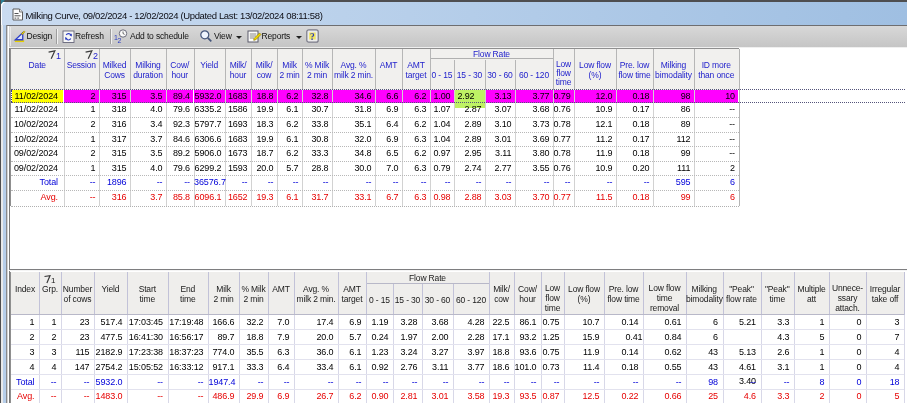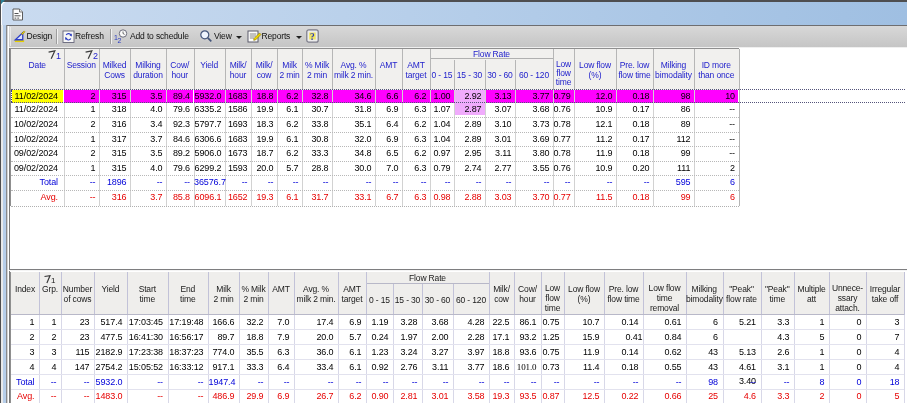--- a/index.html
+++ b/index.html
@@ -28,20 +28,21 @@
 <div style="left:110px;top:29px;width:1px;height:15px;background:#9e9e9e"></div>
 <div style="left:111px;top:29px;width:1px;height:15px;background:#f2f2f2"></div>
 <svg style="position:absolute;left:11px;top:7px" width="14" height="15" viewBox="0 0 14 15">
 <path d="M2 2 L8.5 2 L11.5 5 L11.5 13 L2 13 Z" fill="#fdfdfd" stroke="#5c5c5c" stroke-width="1"></path>
 <path d="M8.5 2 L8.5 5 L11.5 5" fill="#e8e8e8" stroke="#5c5c5c" stroke-width="0.8"></path>
 <rect x="3.5" y="6" width="4" height="1" fill="#555"></rect>
       <rect x="3.5" y="8.3" width="6" height="1" fill="#555"></rect>
 <rect x="3.5" y="10.6" width="1.8" height="1" fill="#555"></rect>
       <rect x="6.3" y="10.6" width="1.8" height="1" fill="#555"></rect>
 </svg>
+<div style="left:25.5px;top:10px;font-size:9.5px;letter-spacing:-0.36px;color:#0d0d14;white-space:nowrap">Milking Curve, 09/02/2024 - 12/02/2024 (Updated Last: 13/02/2024 08:11:58)</div>
 <svg style="position:absolute;left:12.5px;top:29px" width="13" height="15" viewBox="0 0 14 15">
 <path d="M2 12.5 L12 12.5" stroke="#e6cf00" stroke-width="2"></path>
 <path d="M2.5 11 L10.5 11 L10.5 3.5 Z" fill="#dce3f8" stroke="#2c3ec8" stroke-width="1.4"></path>
 <path d="M9 4.5 L12 1.5 L13 2.5 L10 5.5 Z" fill="#f0d800" stroke="#857000" stroke-width="0.5"></path>
 </svg>
 <div class="tb" style="left:26.5px;top:30px;width:40px">Design</div>
 <svg style="position:absolute;left:62px;top:29px" width="13" height="15" viewBox="0 0 13 15">
 <rect x="1" y="2" width="11" height="11.5" fill="#f6f6f6" stroke="#66667a" stroke-width="0.9"></rect>
 <path d="M4.2 6 A 2.6 2.6 0 0 1 8.9 6.3" fill="none" stroke="#2b3cc0" stroke-width="1.1"></path>
 <path d="M8.8 9.6 A 2.6 2.6 0 0 1 4.1 9.3" fill="none" stroke="#2b3cc0" stroke-width="1.1"></path>
@@ -162,21 +163,21 @@
 <div class="c" style="left:166.5px;top:90px;width:26.5px;height:13.400000000000006px;line-height:12.400000000000006px;padding-right:3px;background:#ff00ff;">89.4</div>
 <div class="c" style="left:194.0px;top:90px;width:30.5px;height:13.400000000000006px;line-height:12.400000000000006px;padding-right:3px;background:#ff00ff;">5932.0</div>
 <div class="c" style="left:225.5px;top:90px;width:25px;height:13.400000000000006px;line-height:12.400000000000006px;padding-right:3px;background:#ff00ff;">1683</div>
 <div class="c" style="left:251.5px;top:90px;width:25px;height:13.400000000000006px;line-height:12.400000000000006px;padding-right:3px;background:#ff00ff;">18.8</div>
 <div class="c" style="left:277.5px;top:90px;width:24px;height:13.400000000000006px;line-height:12.400000000000006px;padding-right:3px;background:#ff00ff;">6.2</div>
 <div class="c" style="left:302.5px;top:90px;width:29px;height:13.400000000000006px;line-height:12.400000000000006px;padding-right:3px;background:#ff00ff;">32.8</div>
 <div class="c" style="left:332.5px;top:90px;width:42px;height:13.400000000000006px;line-height:12.400000000000006px;padding-right:3px;background:#ff00ff;">34.6</div>
 <div class="c" style="left:375.5px;top:90px;width:26px;height:13.400000000000006px;line-height:12.400000000000006px;padding-right:3px;background:#ff00ff;">6.6</div>
 <div class="c" style="left:402.5px;top:90px;width:27px;height:13.400000000000006px;line-height:12.400000000000006px;padding-right:3px;background:#ff00ff;">6.2</div>
 <div class="c" style="left:430.5px;top:90px;width:23px;height:13.400000000000006px;line-height:12.400000000000006px;padding-right:3px;background:#ff00ff;">1.00</div>
-<div class="c" style="left:454.5px;top:90px;width:30px;height:25px;line-height:12.400000000000006px;padding-right:3px;background:#f0abfc;">2.92</div>
+<div class="c" style="left:454.5px;top:90px;width:30px;height:18px;line-height:12.400000000000006px;padding-right:10px;background:#bef264;">2.92</div>
 <div class="c" style="left:485.5px;top:90px;width:29px;height:13.400000000000006px;line-height:12.400000000000006px;padding-right:3px;background:#ff00ff;">3.13</div>
 <div class="c" style="left:515.5px;top:90px;width:37px;height:13.400000000000006px;line-height:12.400000000000006px;padding-right:3px;background:#ff00ff;">3.77</div>
 <div class="c" style="left:553.5px;top:90px;width:20px;height:13.400000000000006px;line-height:12.400000000000006px;padding-right:3px;background:#ff00ff;">0.79</div>
 <div class="c" style="left:574.5px;top:90px;width:41px;height:13.400000000000006px;line-height:12.400000000000006px;padding-right:3px;background:#ff00ff;">12.0</div>
 <div class="c" style="left:616.5px;top:90px;width:36px;height:13.400000000000006px;line-height:12.400000000000006px;padding-right:3px;background:#ff00ff;">0.18</div>
 <div class="c" style="left:653.5px;top:90px;width:40px;height:13.400000000000006px;line-height:12.400000000000006px;padding-right:3px;background:#ff00ff;">98</div>
 <div class="c" style="left:694.5px;top:90px;width:43.5px;height:13.400000000000006px;line-height:12.400000000000006px;padding-right:3px;background:#ff00ff;">10</div>
 <div style="left:11px;top:117px;width:727.5px;height:1px;border-bottom:1px dotted #b8b8b8"></div>
 <div class="c" style="left:11.5px;top:103.4px;width:51.5px;height:14.599999999999994px;line-height:13.599999999999994px;padding-right:5px;">11/02/2024</div>
 <div class="c" style="left:64.0px;top:103.4px;width:34.5px;height:14.599999999999994px;line-height:13.599999999999994px;padding-right:3px;">1</div>
@@ -525,21 +526,21 @@
 <div class="c" style="left:208.5px;top:359.8px;width:30px;height:15.099999999999966px;line-height:14.099999999999966px;padding-right:4px;">917.1</div>
 <div class="c" style="left:239.5px;top:359.8px;width:28px;height:15.099999999999966px;line-height:14.099999999999966px;padding-right:4px;">33.3</div>
 <div class="c" style="left:268.5px;top:359.8px;width:25px;height:15.099999999999966px;line-height:14.099999999999966px;padding-right:4px;">6.4</div>
 <div class="c" style="left:294.5px;top:359.8px;width:43px;height:15.099999999999966px;line-height:14.099999999999966px;padding-right:4px;">33.4</div>
 <div class="c" style="left:338.5px;top:359.8px;width:27px;height:15.099999999999966px;line-height:14.099999999999966px;padding-right:4px;">6.1</div>
 <div class="c" style="left:366.5px;top:359.8px;width:26px;height:15.099999999999966px;line-height:14.099999999999966px;padding-right:4px;">0.92</div>
 <div class="c" style="left:393.5px;top:359.8px;width:28px;height:15.099999999999966px;line-height:14.099999999999966px;padding-right:4px;">2.76</div>
 <div class="c" style="left:422.5px;top:359.8px;width:30px;height:15.099999999999966px;line-height:14.099999999999966px;padding-right:4px;">3.11</div>
 <div class="c" style="left:453.5px;top:359.8px;width:35px;height:15.099999999999966px;line-height:14.099999999999966px;padding-right:4px;">3.77</div>
 <div class="c" style="left:489.5px;top:359.8px;width:24px;height:15.099999999999966px;line-height:14.099999999999966px;padding-right:4px;">18.6</div>
-<div class="c" style="left:514.5px;top:359.8px;width:26px;height:15.099999999999966px;line-height:14.099999999999966px;padding-right:4px;font-family:Liberation Serif, serif;">101.0</div>
+<div class="c" style="left:514.5px;top:359.8px;width:26px;height:15.099999999999966px;line-height:14.099999999999966px;padding-right:4px;">101.0</div>
 <div class="c" style="left:541.5px;top:359.8px;width:22px;height:15.099999999999966px;line-height:14.099999999999966px;padding-right:4px;">0.73</div>
 <div class="c" style="left:564.5px;top:359.8px;width:39px;height:15.099999999999966px;line-height:14.099999999999966px;padding-right:4px;">11.4</div>
 <div class="c" style="left:604.5px;top:359.8px;width:38px;height:15.099999999999966px;line-height:14.099999999999966px;padding-right:4px;">0.18</div>
 <div class="c" style="left:643.5px;top:359.8px;width:42px;height:15.099999999999966px;line-height:14.099999999999966px;padding-right:4px;">0.55</div>
 <div class="c" style="left:686.5px;top:359.8px;width:35.5px;height:15.099999999999966px;line-height:14.099999999999966px;padding-right:4px;">43</div>
 <div class="c" style="left:723.0px;top:359.8px;width:37.0px;height:15.099999999999966px;line-height:14.099999999999966px;padding-right:4px;">4.61</div>
 <div class="c" style="left:761.0px;top:359.8px;width:32.5px;height:15.099999999999966px;line-height:14.099999999999966px;padding-right:4px;">3.1</div>
 <div class="c" style="left:794.5px;top:359.8px;width:34px;height:15.099999999999966px;line-height:14.099999999999966px;padding-right:4px;">1</div>
 <div class="c" style="left:829.5px;top:359.8px;width:36px;height:15.099999999999966px;line-height:14.099999999999966px;padding-right:4px;">0</div>
 <div class="c" style="left:866.5px;top:359.8px;width:37px;height:15.099999999999966px;line-height:14.099999999999966px;padding-right:4px;">4</div>

